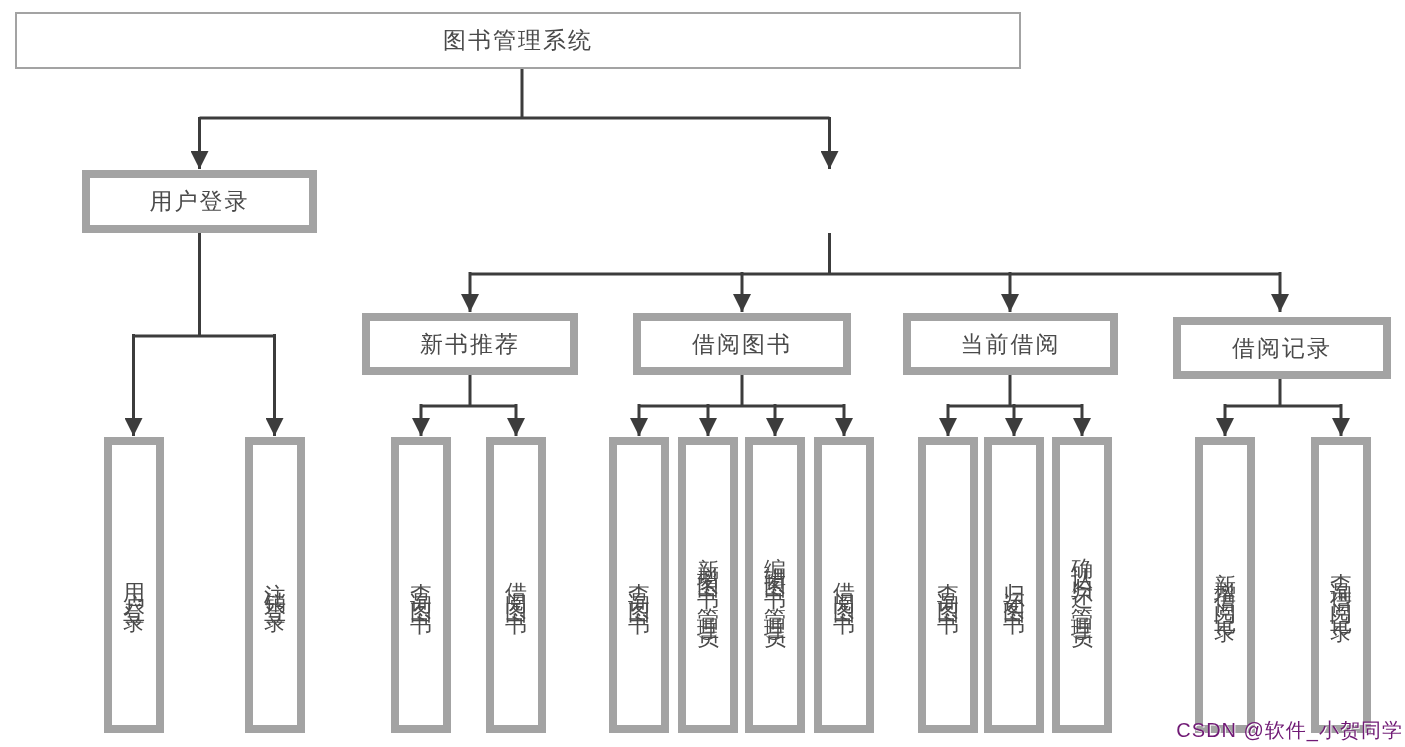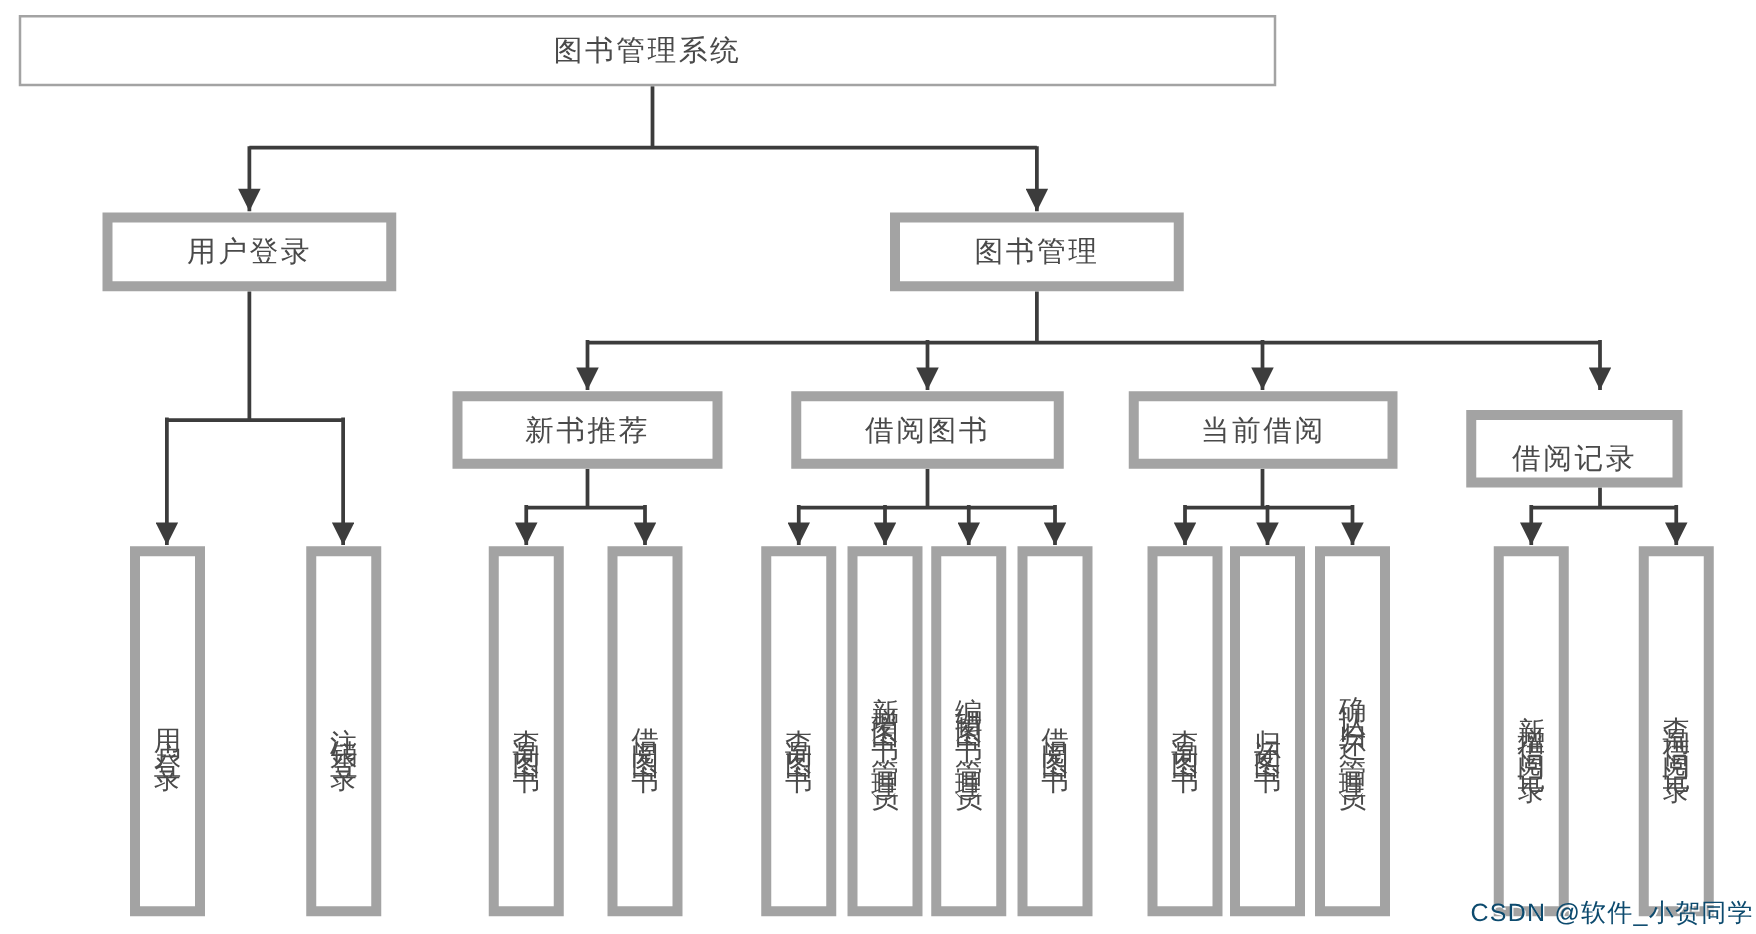--- a/index.html
+++ b/index.html
@@ -16,21 +16,21 @@
   }
   .hbox{font-size:23px;letter-spacing:2px;}
   .root{left:15px;top:12px;width:1006px;height:57px;border-width:2.5px;}
   .leaf{top:437px;width:60px;height:296px;}
   .leaf .vtext{
     writing-mode:vertical-rl;text-orientation:mixed;
     font-size:22px;letter-spacing:10px;line-height:1;color:#4a4a4a;
   }
   .watermark{
     position:absolute;right:2px;bottom:3px;z-index:3;
-    font-size:20px;color:#0c4a6e;letter-spacing:1px;
+    font-size:20px;color:#701a75;letter-spacing:1px;
     text-shadow:1px 1px 0 #ffffff;
   }
 </style>
 </head>
 <body>
 
 <div id="canvas">
 
   <svg id="connectors" width="1405" height="747" viewBox="0 0 1405 747">
     <defs>
@@ -73,34 +73,31 @@
     <path d="M1341,404 V436" marker-end="url(#ah)"></path>
   </svg>
 
   <div class="box hbox root">
     <span>图书管理系统</span>
   </div>
 
   <div class="box hbox" style="left:82px;top:170px;width:235px;height:63px;">
     <span>用户登录</span>
   </div>
-  <div class="box hbox" style="left:712px;top:170px;width:235px;height:63px;">
-    <span>图书管理</span>
-  </div>
 
   <div class="box hbox" style="left:362px;top:313px;width:216px;height:62px;text-align:right;">
     <span>新书推荐</span>
   </div>
   <div class="box hbox" style="left:633px;top:313px;width:218px;height:62px;">
     <span>借阅图书</span>
   </div>
   <div class="box hbox" style="left:903px;top:313px;width:215px;height:62px;">
     <span>当前借阅</span>
   </div>
-  <div class="box hbox" style="left:1173px;top:328px;width:173px;height:62px;align-items:flex-end;">
+  <div class="box hbox" style="left:1173px;top:317px;width:218px;height:62px;">
     <span>借阅记录</span>
   </div>
 
   <div class="box leaf" style="left:104px;">
     <span class="vtext">用户登录</span>
   </div>
   <div class="box leaf" style="left:245px;">
     <span class="vtext">注销登录</span>
   </div>
 

